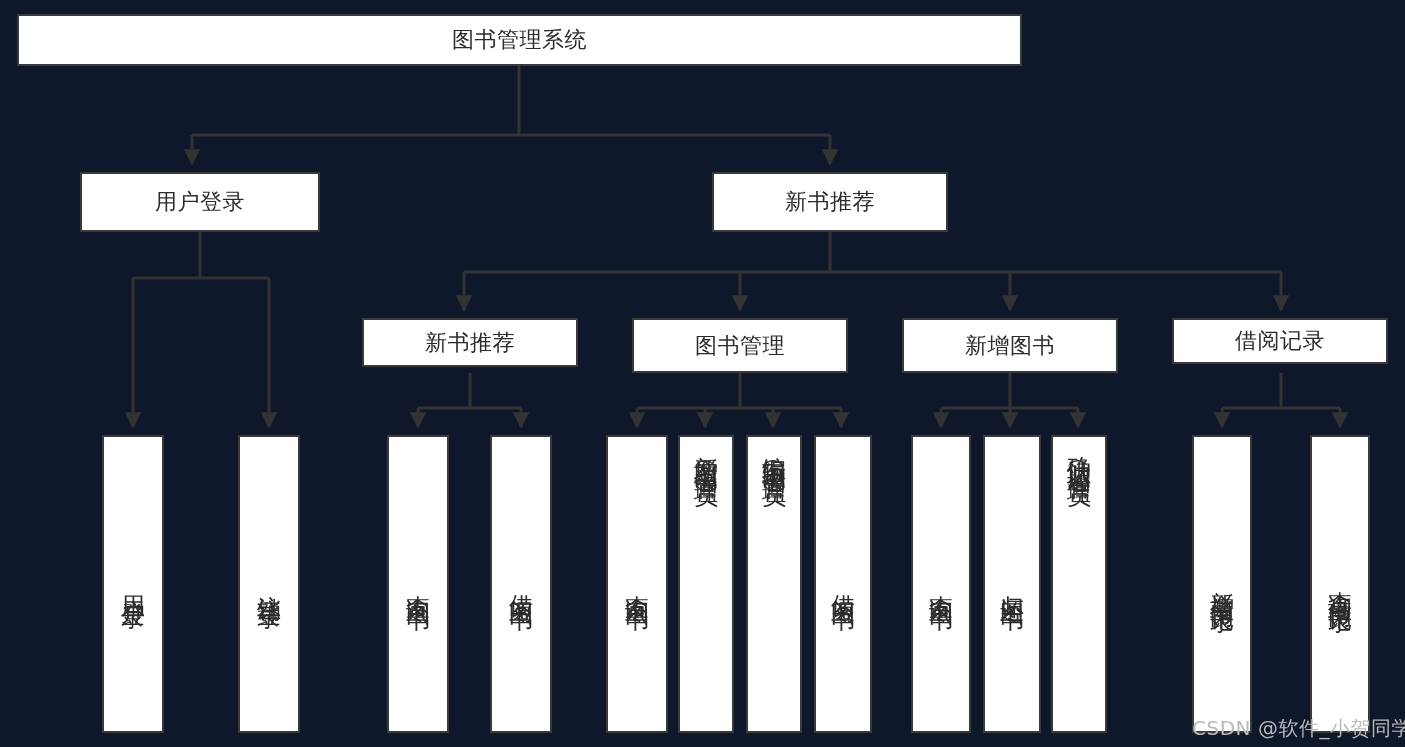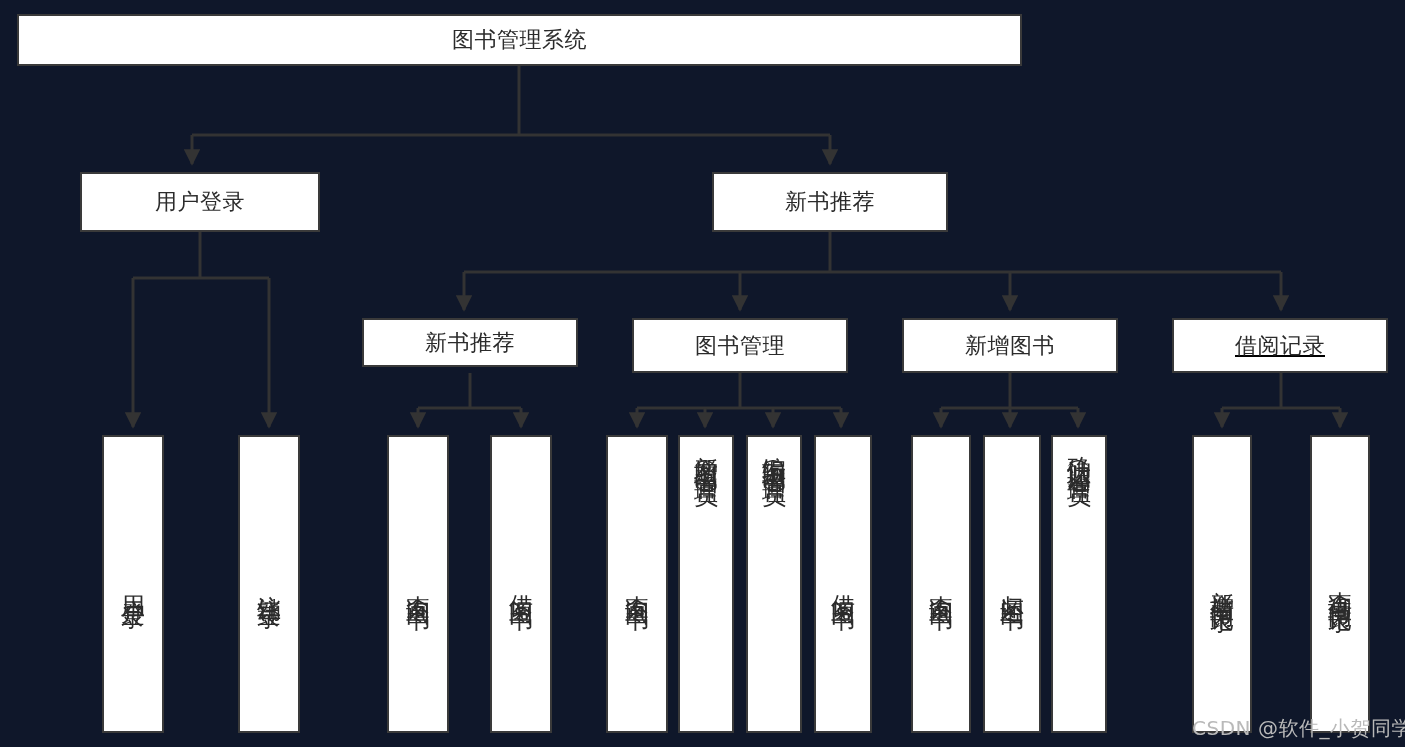--- a/index.html
+++ b/index.html
@@ -138,21 +138,21 @@
   </div>
 
   <div class="node-box" style="left:632px; top:318px; width:216px; height:55px;">
     <span class="node-label">图书管理</span>
   </div>
 
   <div class="node-box" style="left:902px; top:318px; width:216px; height:55px;">
     <span class="node-label">新增图书</span>
   </div>
 
-  <div class="node-box" style="left:1172px; top:318px; width:216px; height:55px;text-decoration:underline;">
+  <div class="node-box" style="left:1172px; top:318px; width:216px; height:46px;">
     <span class="node-label">借阅记录</span>
   </div>
 
   <div class="node-box vertical center-text" style="left:102px; top:435px; width:62px; height:298px;">
     <span class="node-label">用户登录</span>
   </div>
 
   <div class="node-box vertical center-text" style="left:238px; top:435px; width:62px; height:298px;">
     <span class="node-label">注销登录</span>
   </div>

